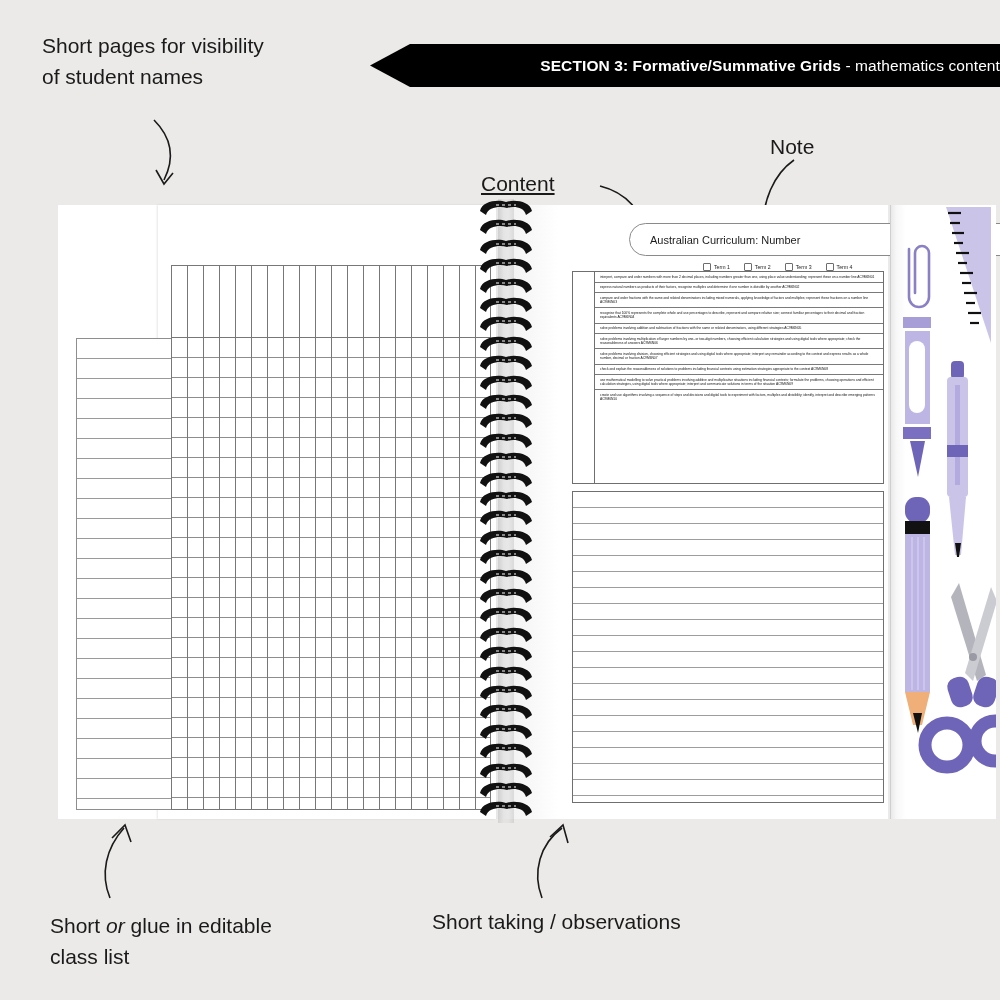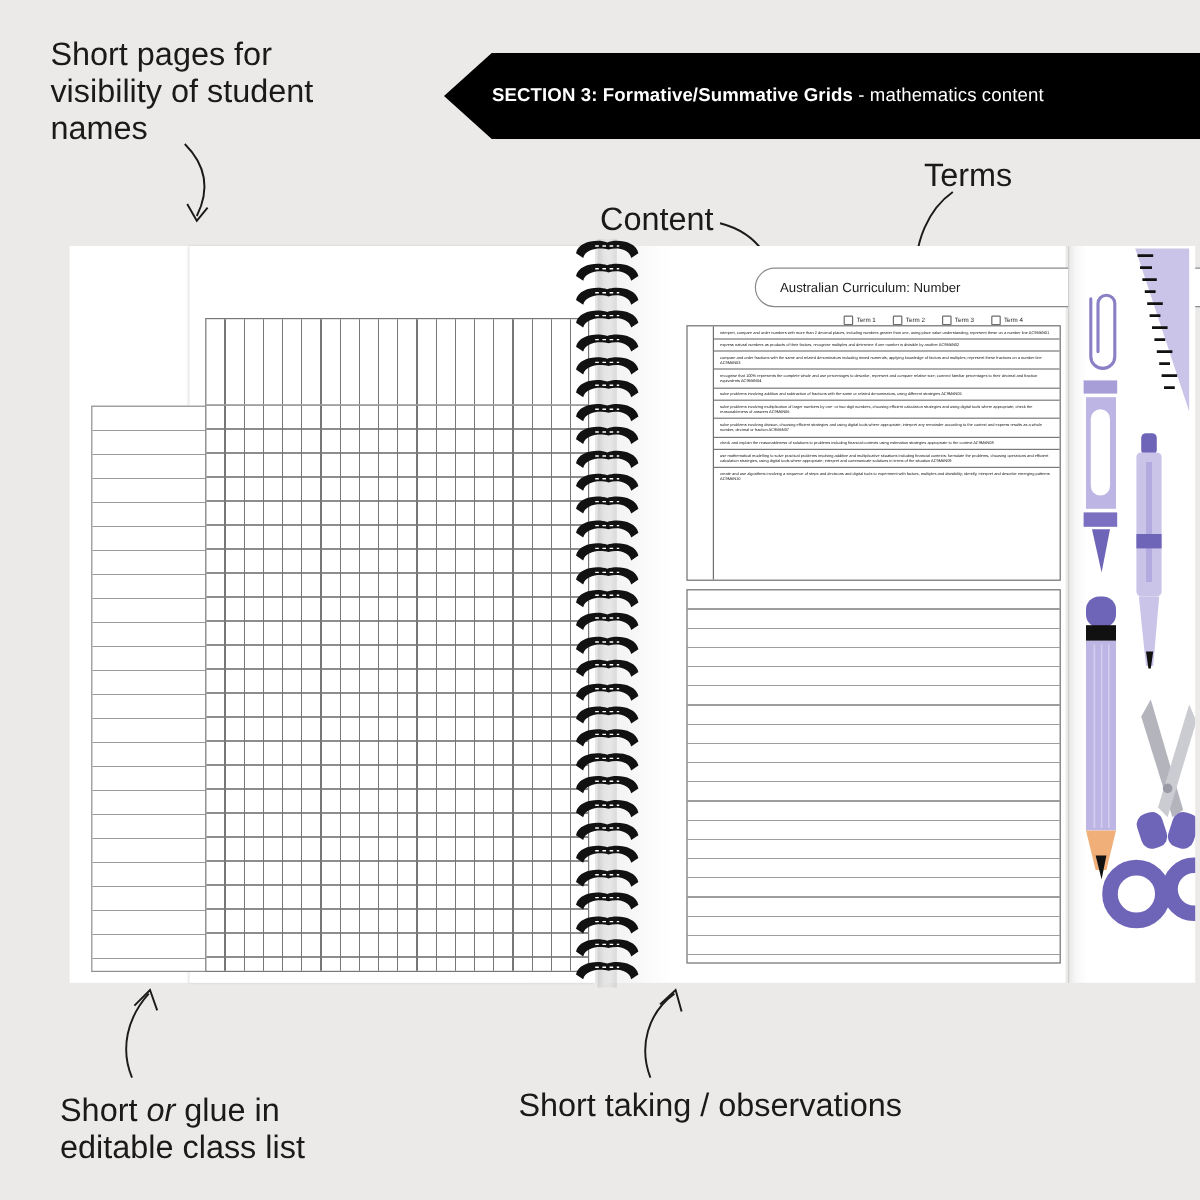--- a/index.html
+++ b/index.html
@@ -6,38 +6,38 @@
   html,body { width:1000px; height:1000px; }
   body {
     background:#eceae8;
     font-family:"Liberation Sans", sans-serif;
     position:relative;
     overflow:hidden;
   }
 
   
   .banner {
-    position:absolute; left:370px; top:44px; width:630px; height:72px;
+    position:absolute; left:370px; top:44px; width:630px; height:43px;
     background:#000; color:#fff;
-    display:flex; align-items:center; justify-content:flex-start;
+    display:flex; align-items:center; justify-content:flex-end;
     clip-path: polygon(40px 0, 100% 0, 100% 100%, 40px 100%, 0 50%);
     padding-left:40px;
   }
   .banner-text { font-size:15.5px; letter-spacing:.1px; white-space:nowrap; }
   .banner-text b { font-weight:bold; }
   .banner-text .light { font-weight:normal; }
 
   
   .anno {
-    position:absolute; color:#1a1a1a; font-size:27px; line-height:31px;
+    position:absolute; color:#1a1a1a; font-size:21px; line-height:31px;
     font-family:"Liberation Sans", sans-serif; font-weight:300;
   }
   .anno i { font-style:italic;text-align:right; }
   .anno-tl { left:42px; top:30px; width:230px; }
-  .anno-content { left:500px; top:168px; }
+  .anno-content { left:481px; top:168px;text-decoration:underline; }
   .anno-terms { left:770px; top:131px; }
   .anno-bl { left:50px; top:910px; width:240px; }
   .anno-bc { left:432px; top:906px; }
 
   .arrow { position:absolute; overflow:visible; }
 
   
   .notebook { position:absolute; left:58px; top:205px; width:880px; height:752px; }
 
   .page {
@@ -174,21 +174,21 @@
 
 <div class="anno anno-content">
   <span>Content</span>
 </div>
 <svg class="arrow" style="left:598px; top:182px; width:70px; height:80px;">
   <path d="M2,4 C26,10 44,26 50,58" stroke="#1a1a1a" stroke-width="1.6" fill="none"></path>
   <path d="M40,48 L51,62 L58,47" stroke="#1a1a1a" stroke-width="1.6" fill="none"></path>
 </svg>
 
 <div class="anno anno-terms">
-  <span>Terms</span>
+  <span>Note</span>
 </div>
 <svg class="arrow" style="left:740px; top:158px; width:60px; height:100px;">
   <path d="M54,2 C34,16 22,42 22,78" stroke="#1a1a1a" stroke-width="1.6" fill="none"></path>
   <path d="M13,66 L22,82 L32,68" stroke="#1a1a1a" stroke-width="1.6" fill="none"></path>
 </svg>
 
 <div class="anno anno-bl">
   <span>Short </span><i>or</i><span> glue in editable class list</span>
 </div>
 <svg class="arrow" style="left:88px; top:822px; width:60px; height:78px;">

